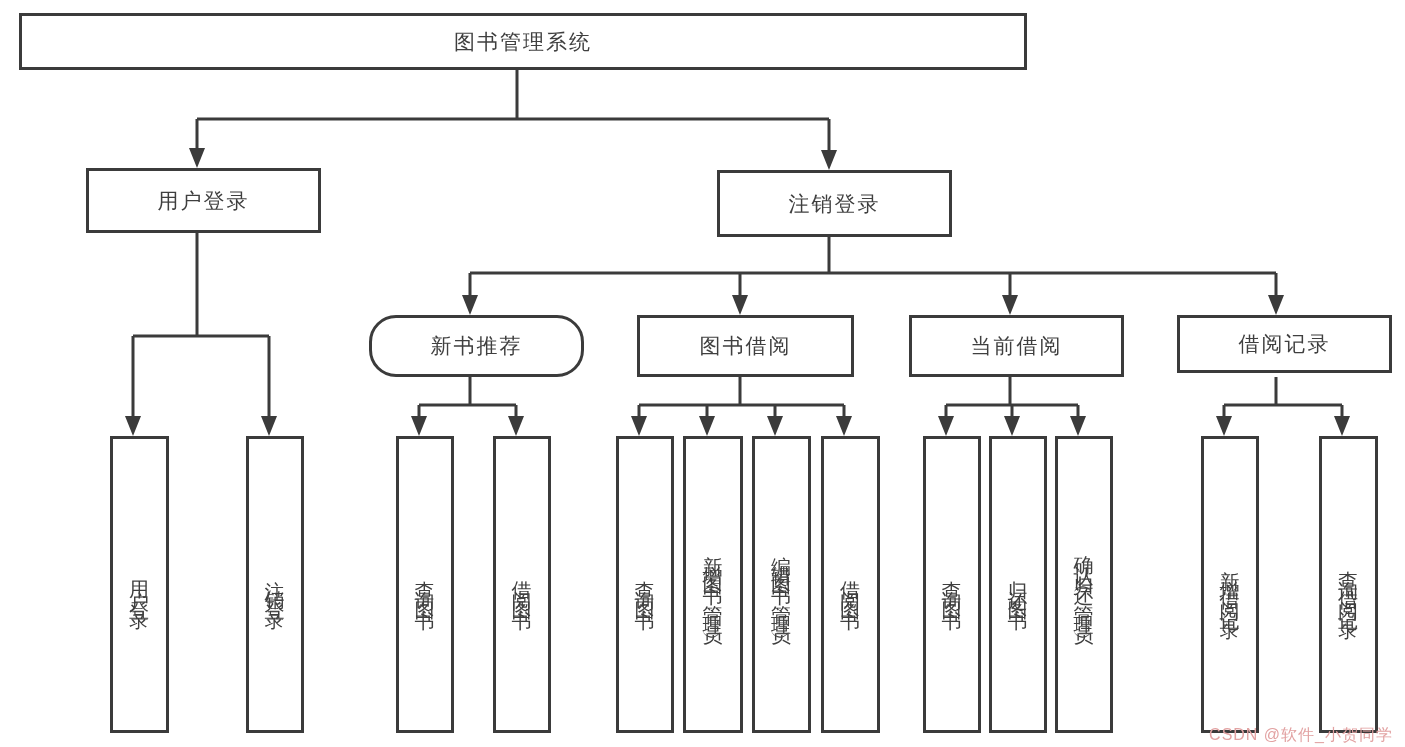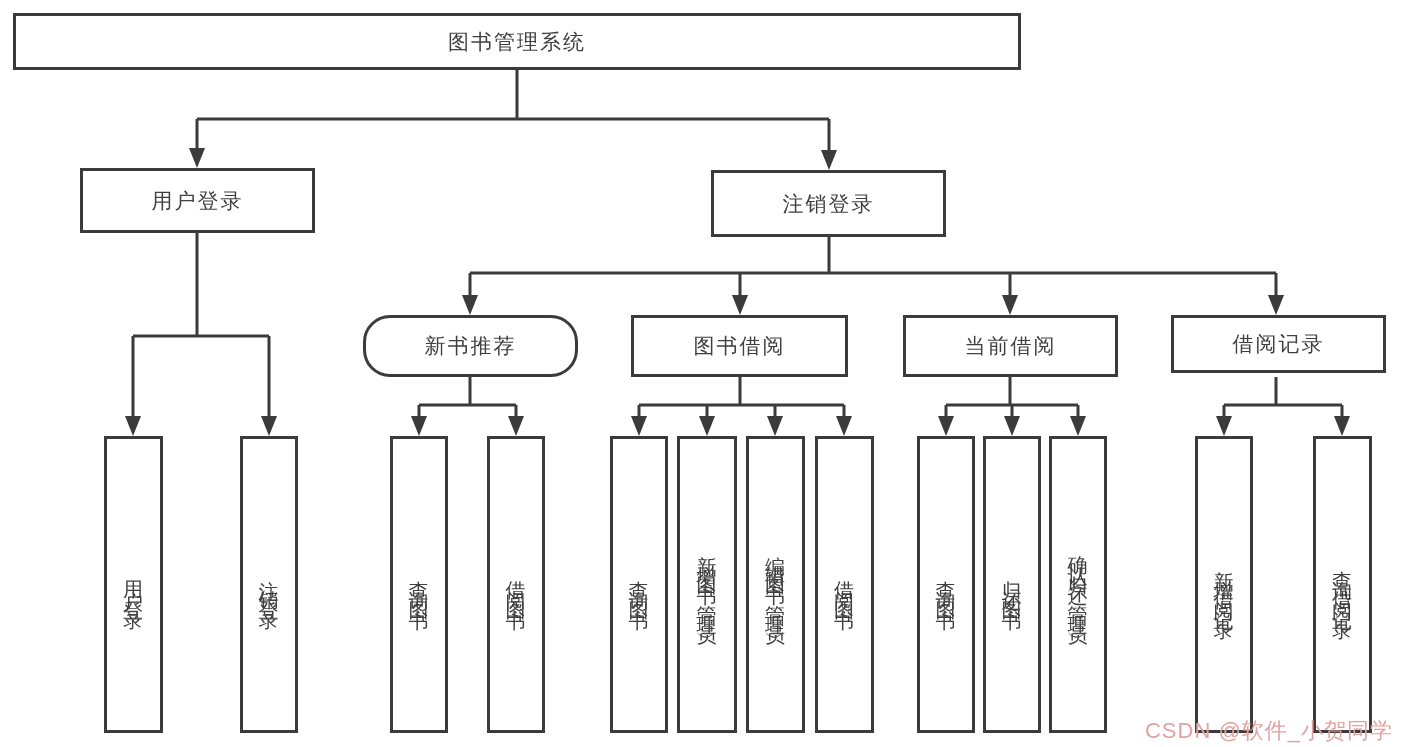--- a/index.html
+++ b/index.html
@@ -20,38 +20,39 @@
   .ln{stroke:var(--line);stroke-width:3;fill:none;}
   .ah{fill:var(--line);stroke:none;}
   .node{
     position:absolute;
     box-sizing:border-box;
     border:3px solid var(--line);
     background:#ffffff;
     color:var(--text);
     display:flex;align-items:center;justify-content:center;
     z-index:2;
+    margin-left:6px;
   }
   .h-node{
     font-size:21px;
     letter-spacing:2px;
     white-space:nowrap;
   }
   .v-node{
     writing-mode:vertical-rl;
     text-orientation:mixed;
     font-size:20px;
     letter-spacing:10px;
     line-height:1;
   }
   .watermark{
     position:absolute;
     right:12px;bottom:1px;
     z-index:5;
-    font-size:22px;
+    font-size:16px;
     letter-spacing:1px;
     color:var(--watermark);
     white-space:nowrap;
   }
 </style>
 </head>
 <body>
 
 <div id="canvas">
 

